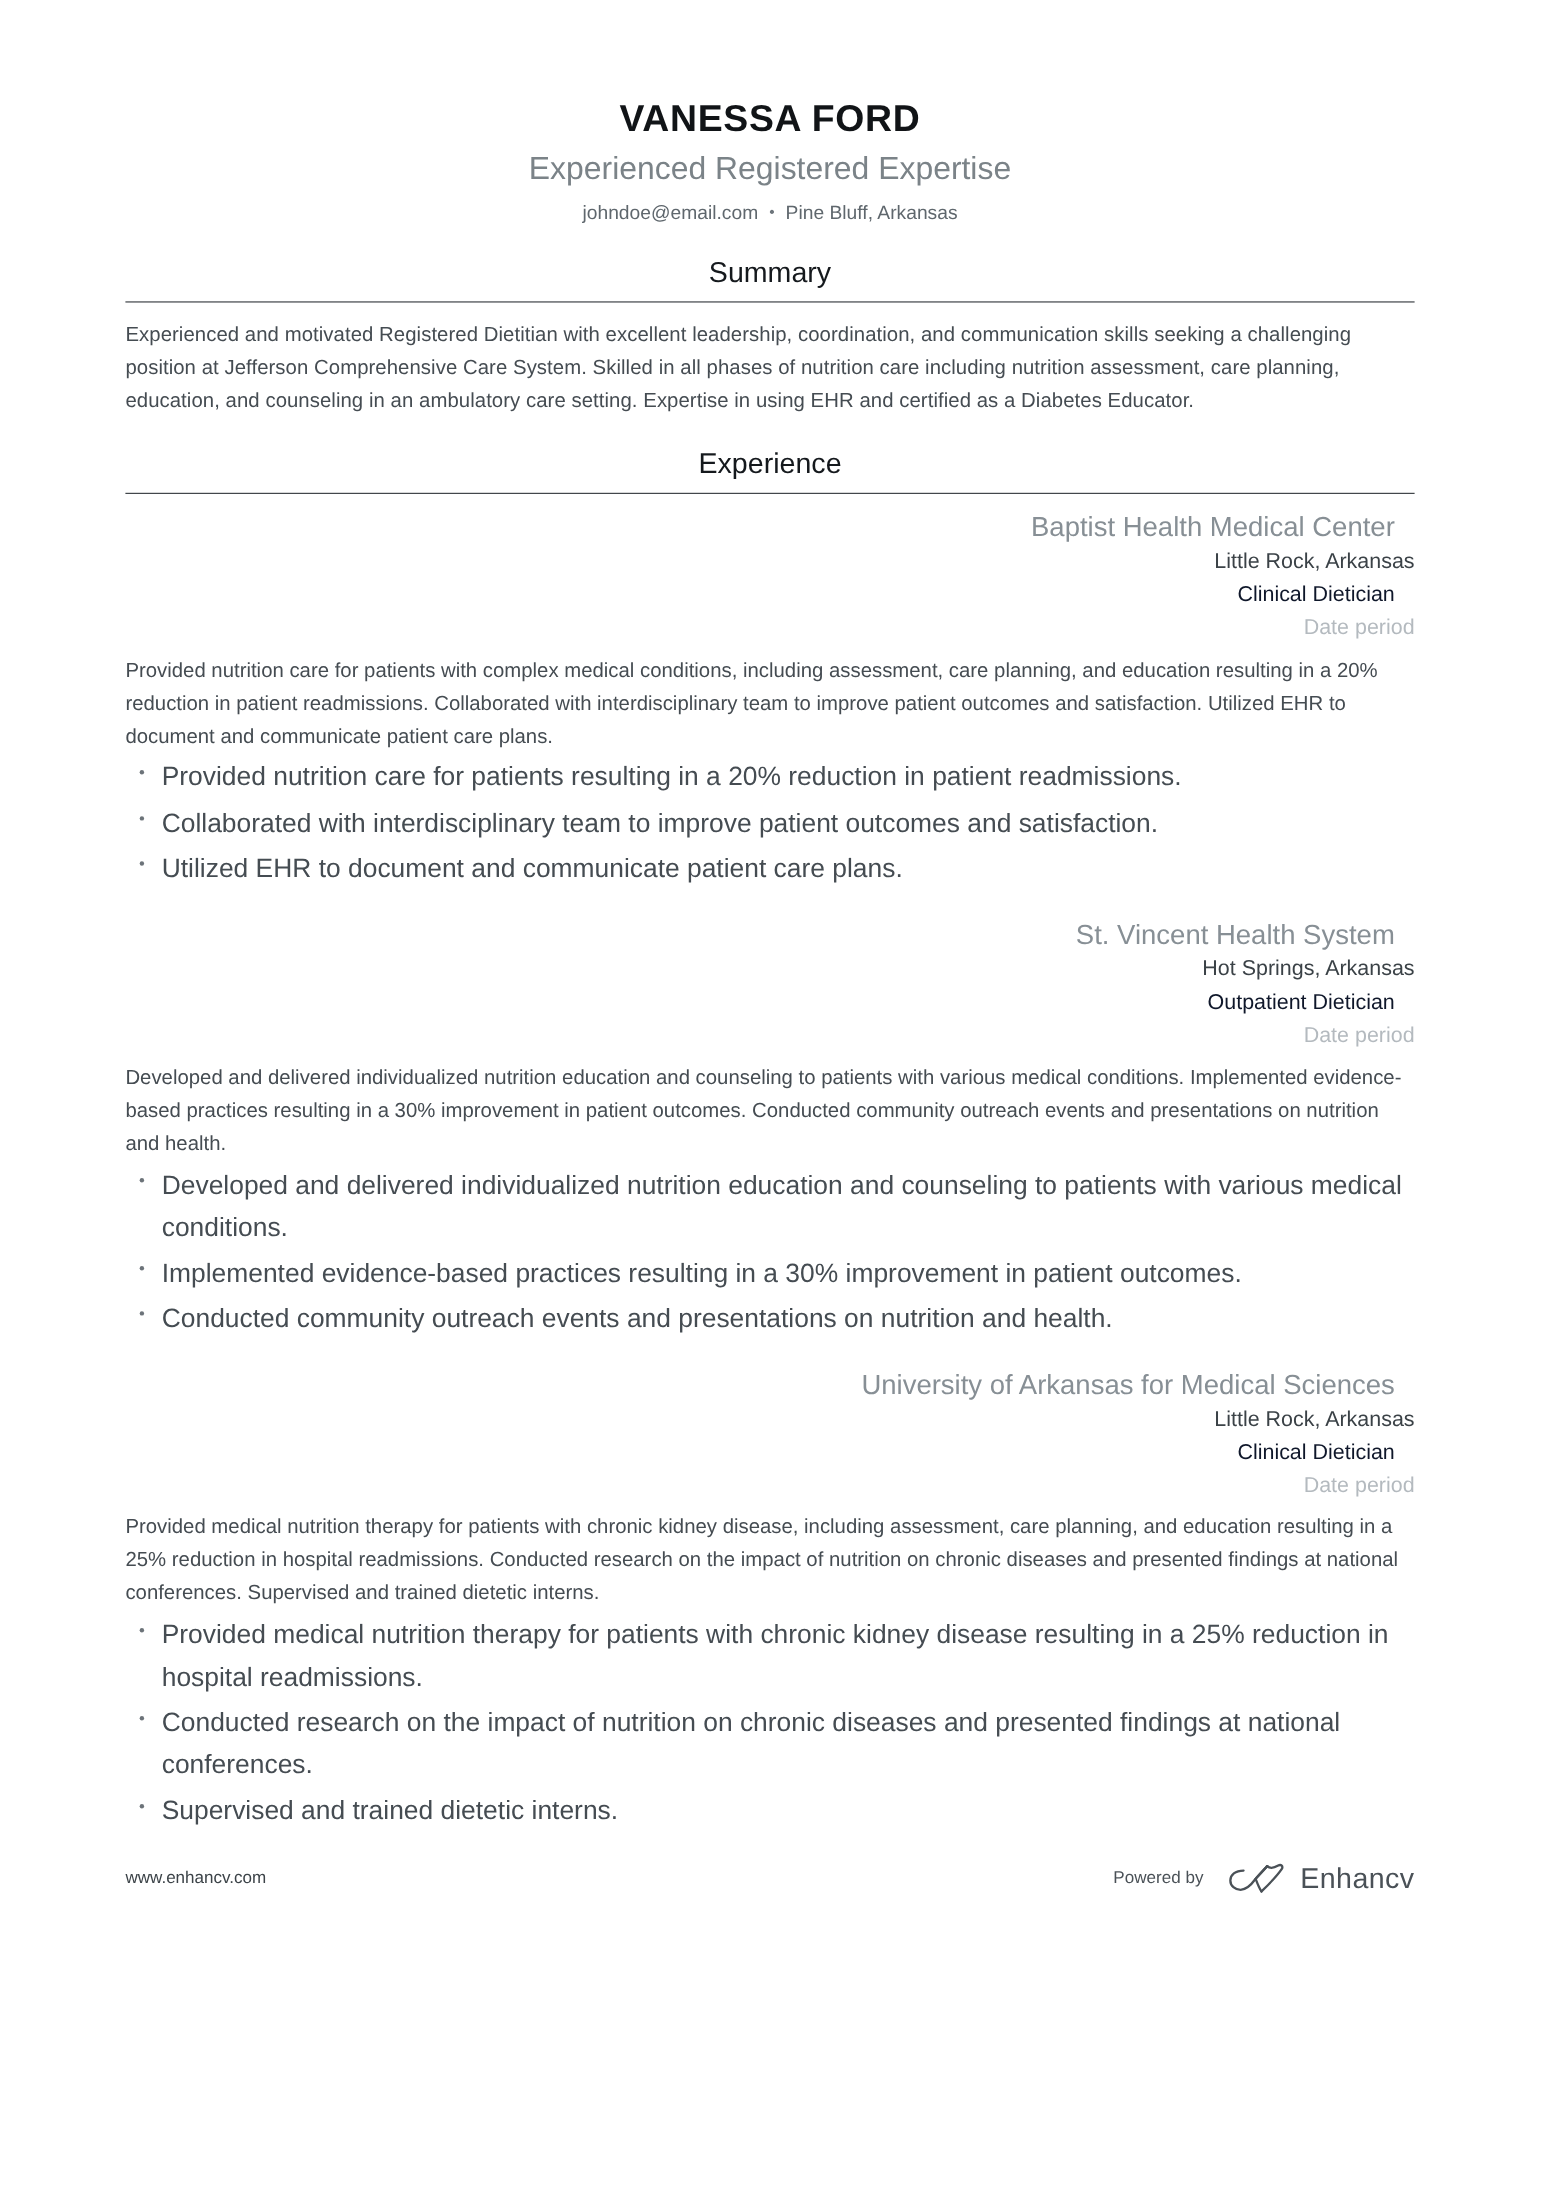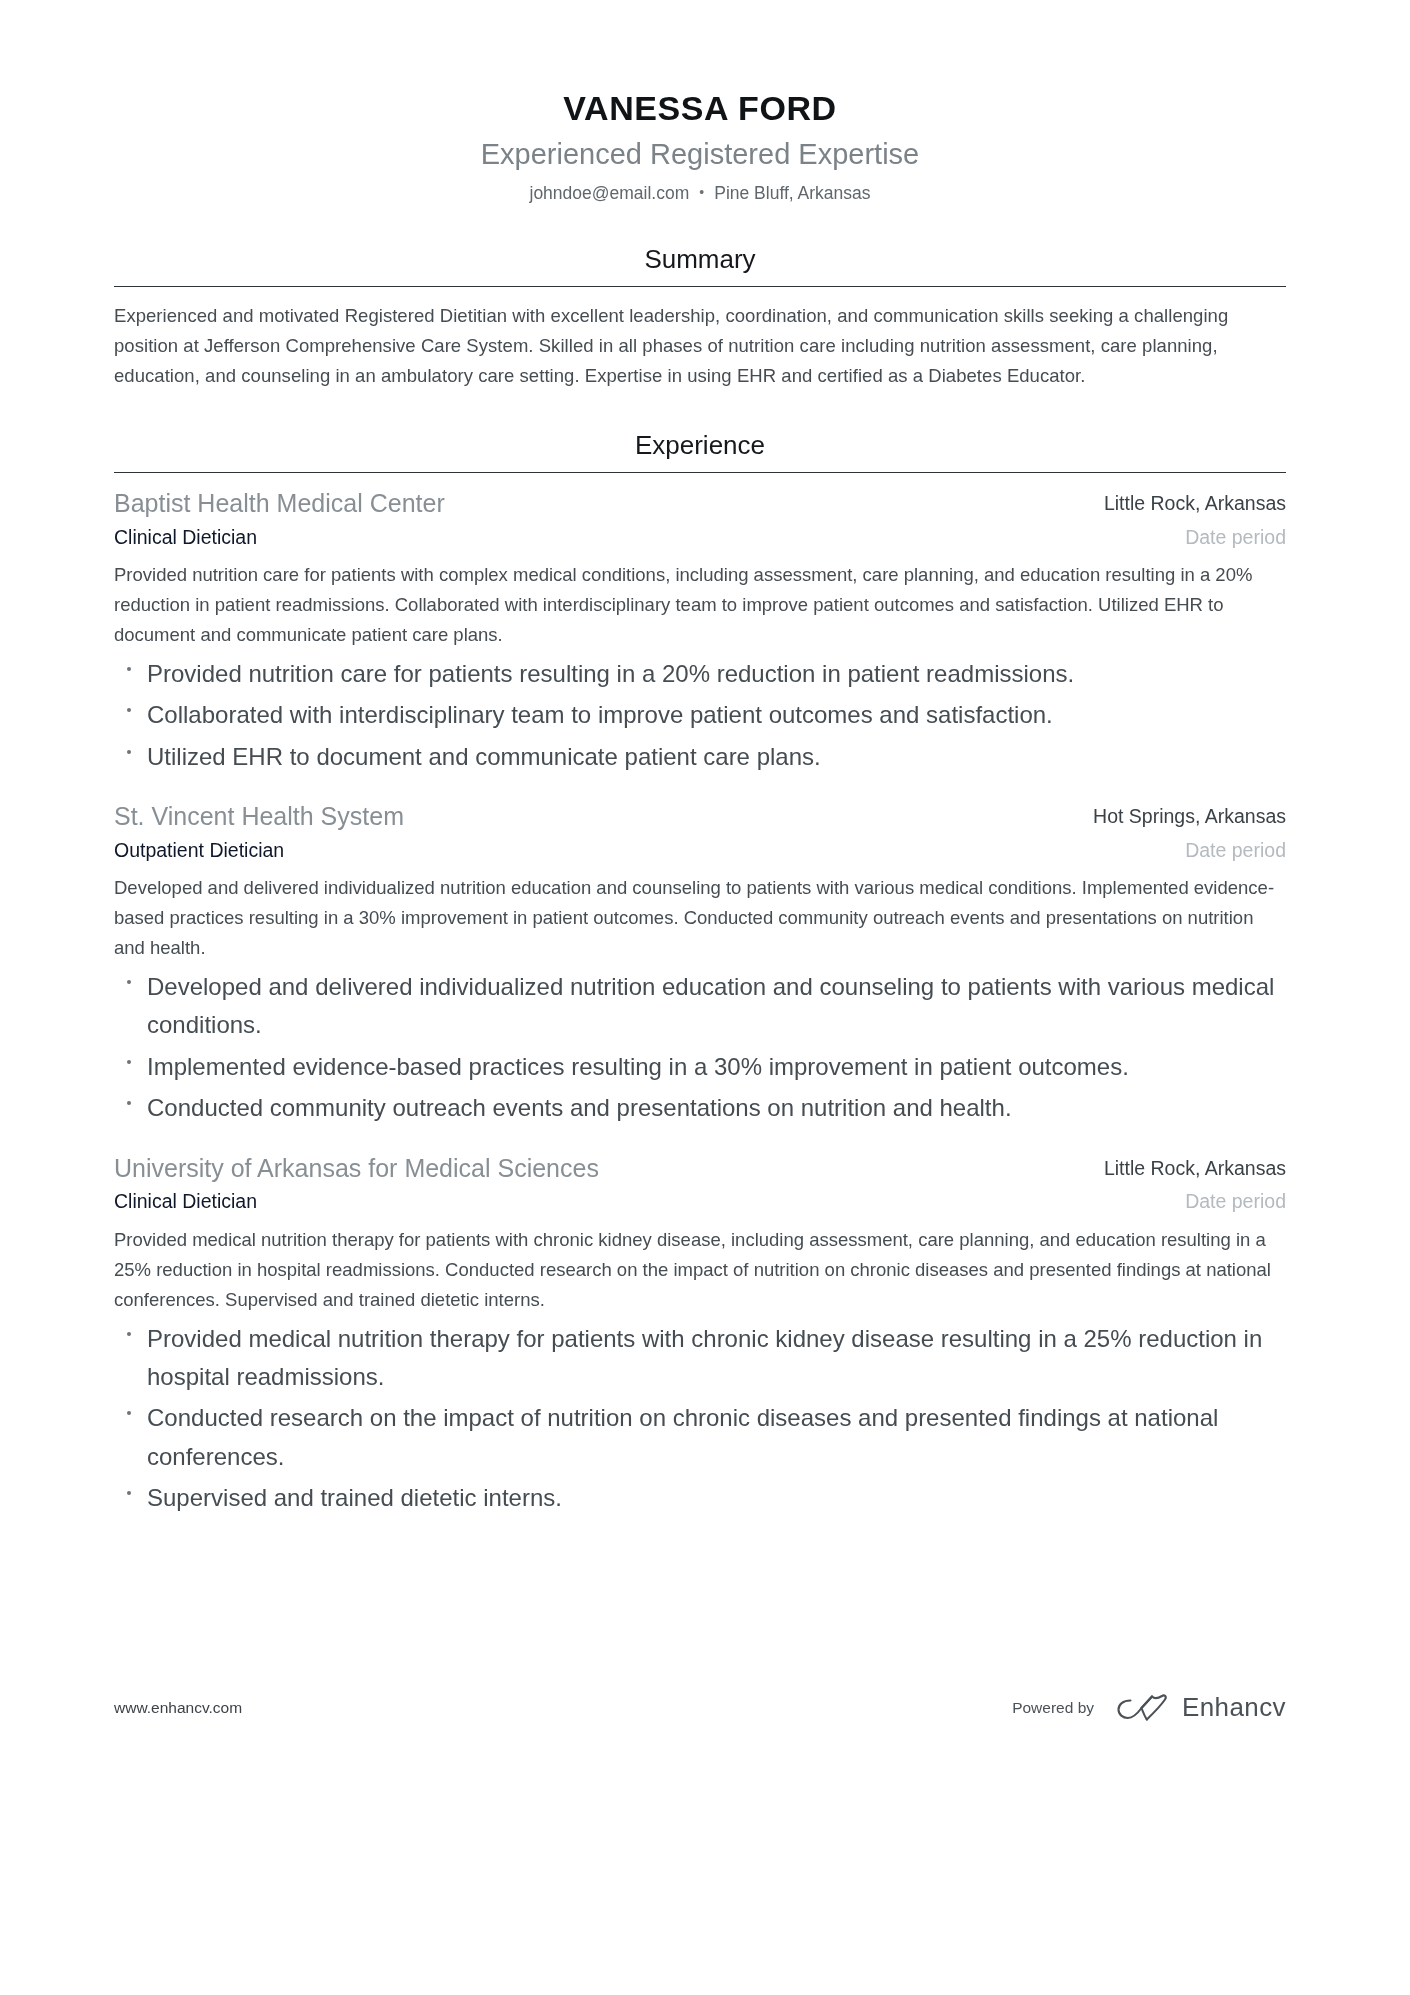--- a/index.html
+++ b/index.html
@@ -62,21 +62,21 @@
     display: inline-block;
     margin: 0 10px;
     position: relative;
     top: -2px;
     font-size: 14px;
     color: #6d757b;
   }
 
   
   .section {
-    margin-top: 38px;
+    margin-top: 26px;
   }
   .section-title {
     text-align: center;
     font-size: 26px;
     font-weight: 400;
     color: #15191d;
     line-height: 1.3;
     margin: 0 0 9px 0;
   }
   .section-rule {
@@ -95,22 +95,23 @@
     margin: 0;
     letter-spacing: 0.05px;
   }
 
   
   .exp-entry {
     margin-bottom: 24px;
   }
   .exp-row {
     display: flex;
-    align-items: center;
+    align-items: flex-end;
     justify-content: space-between;
+    flex-direction: column;
   }
   .exp-left {
     flex: 1 1 auto;
     min-width: 0;
     padding-right: 18px;
   }
   .exp-right {
     flex: 0 0 auto;
     text-align: right;
   }

